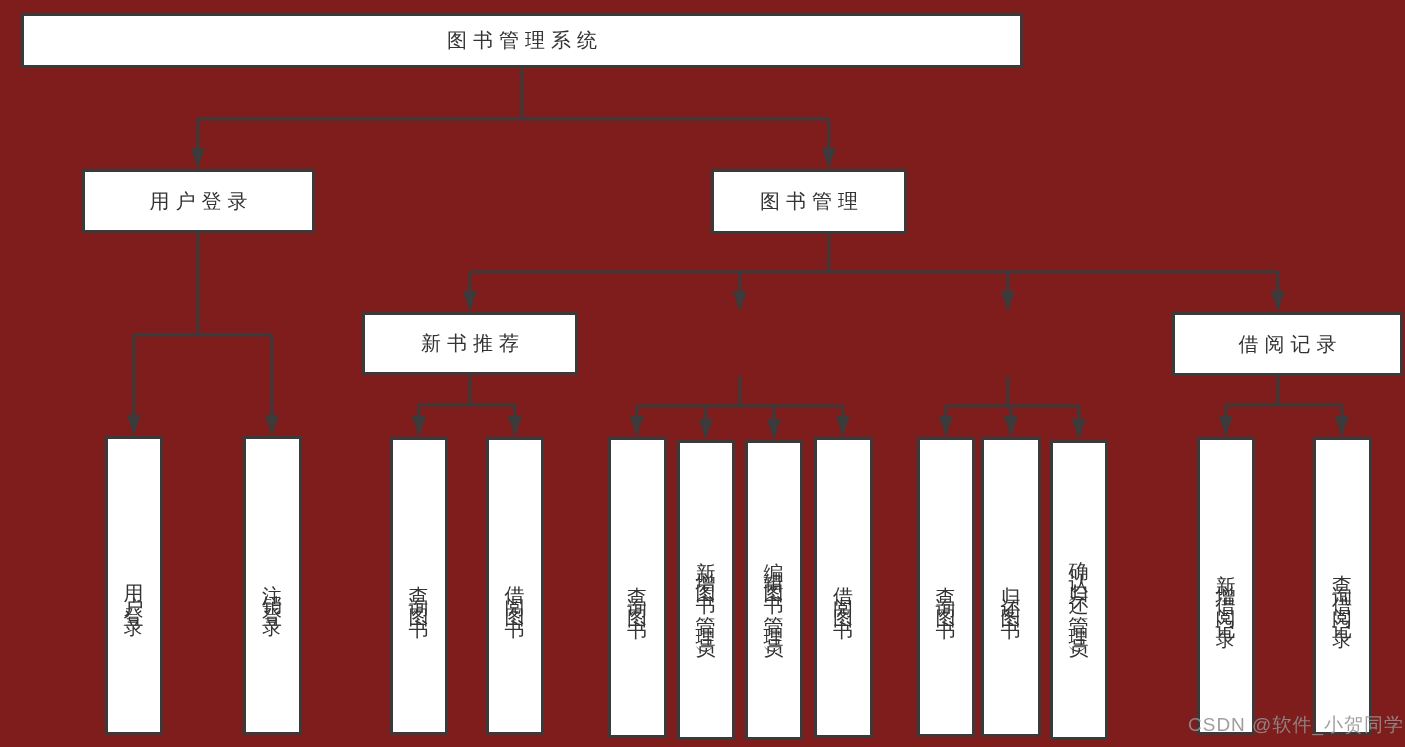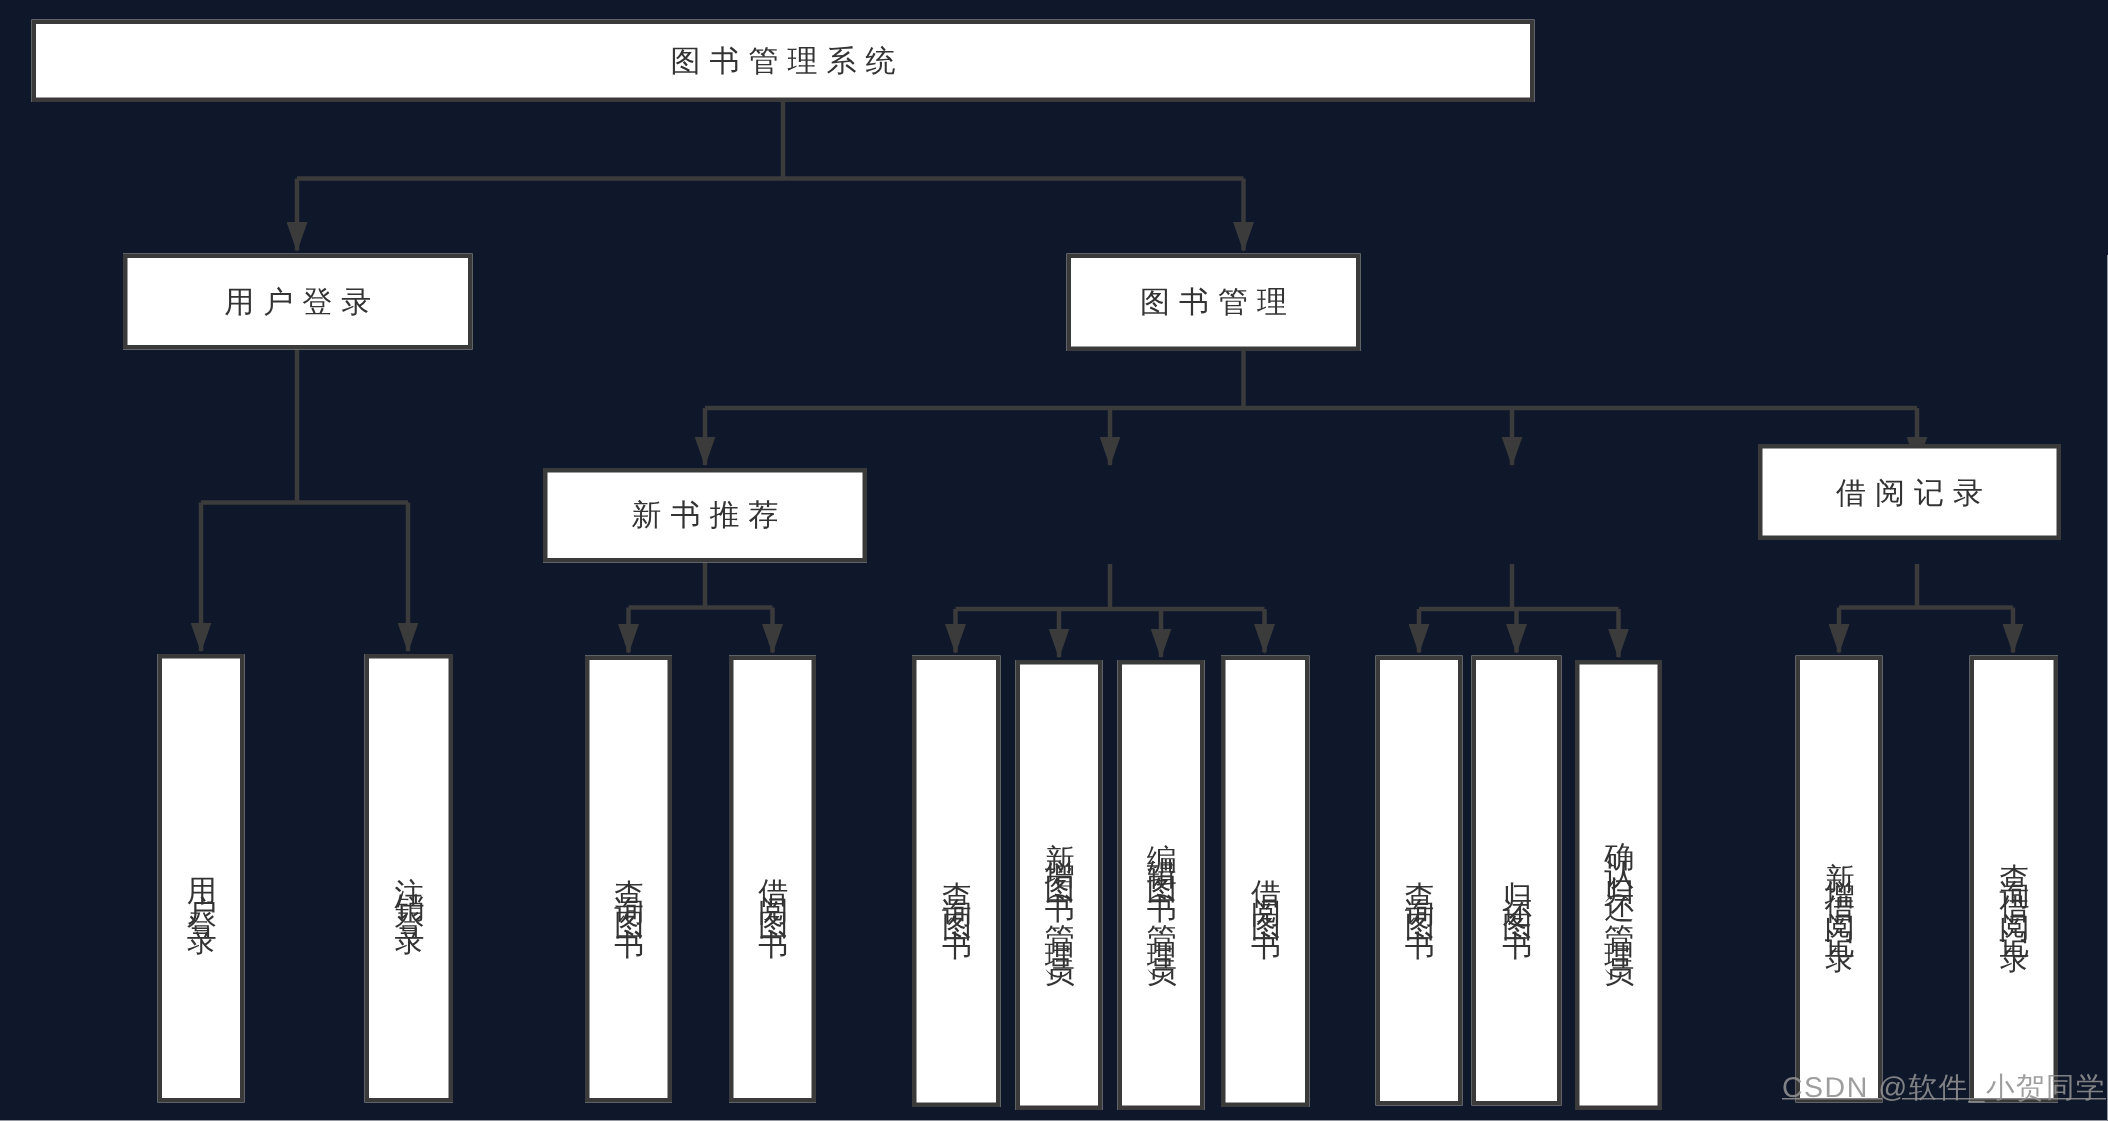--- a/index.html
+++ b/index.html
@@ -1,19 +1,19 @@
 <!DOCTYPE html>
 <html><head>
 <meta charset="utf-8">
 <style>
   html,body{margin:0;padding:0;background:#fff;}
   #canvas{
     position:relative;
     width:1405px;height:747px;
-    background:#0f172a;
+    background:#7f1d1d;
     overflow:hidden;
     font-family:"Liberation Sans","DejaVu Sans",sans-serif;
   }
   #wires{position:absolute;left:0;top:0;z-index:1;}
   .nbox{
     position:absolute;
     box-sizing:border-box;
     background:#ffffff;
     border:3px solid #3a3a3a;
     display:flex;
@@ -36,21 +36,20 @@
     line-height:1;
   }
   .watermark{
     position:absolute;
     left:1188px;top:712px;
     font-size:19px;
     letter-spacing:1px;
     color:rgba(145,145,145,0.88);
     z-index:5;
     white-space:nowrap;
-    text-decoration:underline;
   }
 </style>
 </head>
 <body>
 
 <div id="canvas">
 
   <svg id="wires" width="1405" height="747" viewBox="0 0 1405 747" aria-hidden="true">
     <defs>
       <marker id="arw" viewBox="0 0 20 14" markerWidth="20" markerHeight="14" refX="19" refY="7" orient="auto" markerUnits="userSpaceOnUse">
@@ -100,21 +99,21 @@
       <path d="M1342 405 V435" marker-end="url(#arw)"></path>
     </g>
   </svg>
 
   <div class="nbox hbox" style="left:21px;top:13px;width:1002px;height:55px">图书管理系统</div>
 
   <div class="nbox hbox" style="left:82px;top:169px;width:233px;height:64px">用户登录</div>
   <div class="nbox hbox" style="left:711px;top:169px;width:196px;height:65px">图书管理</div>
 
   <div class="nbox hbox" style="left:362px;top:312px;width:216px;height:63px">新书推荐</div>
-  <div class="nbox hbox" style="left:1172px;top:296px;width:202px;height:64px">借阅记录</div>
+  <div class="nbox hbox" style="left:1172px;top:312px;width:231px;height:64px">借阅记录</div>
 
   <div class="nbox vbox" style="left:105px;top:436px;width:58px;height:299px">用户登录</div>
   <div class="nbox vbox" style="left:243px;top:436px;width:59px;height:299px">注销登录</div>
 
   <div class="nbox vbox" style="left:390px;top:437px;width:58px;height:298px">查询图书</div>
   <div class="nbox vbox" style="left:486px;top:437px;width:58px;height:298px">借阅图书</div>
 
   <div class="nbox vbox" style="left:608px;top:437px;width:59px;height:301px">查询图书</div>
   <div class="nbox vbox" style="left:677px;top:440px;width:58px;height:300px">新增图书（管理员）</div>
   <div class="nbox vbox" style="left:745px;top:440px;width:58px;height:300px">编辑图书（管理员）</div>

